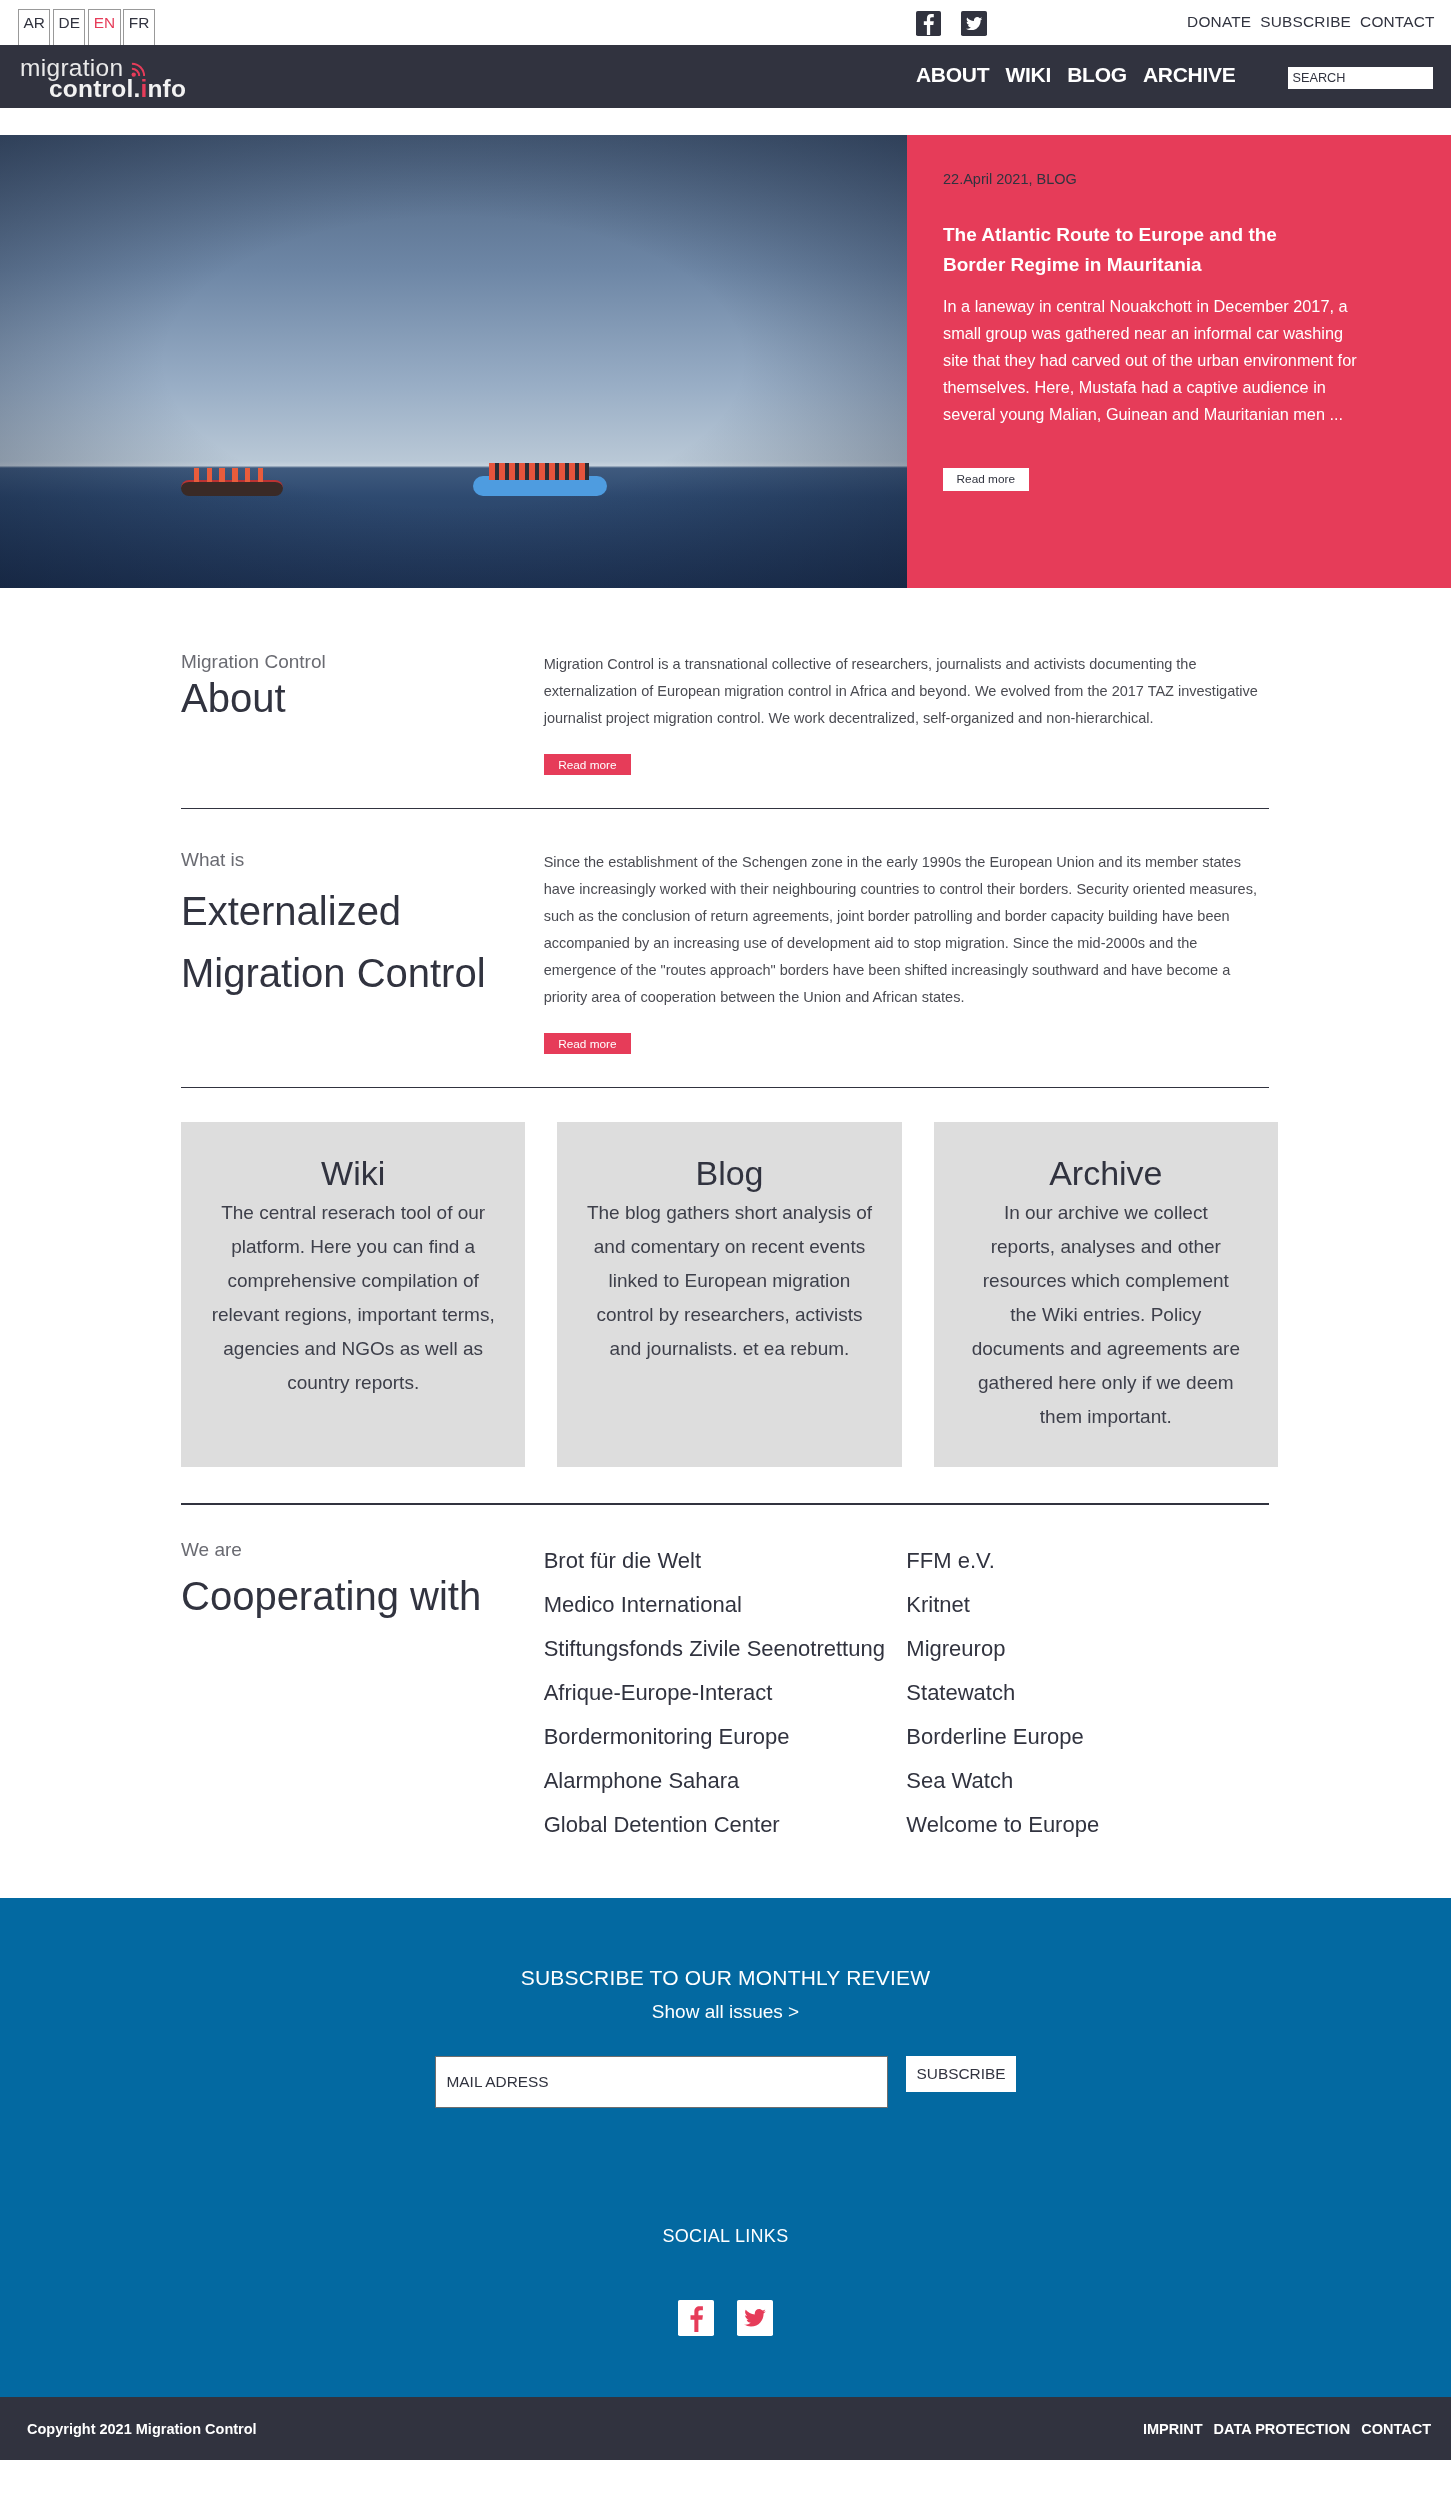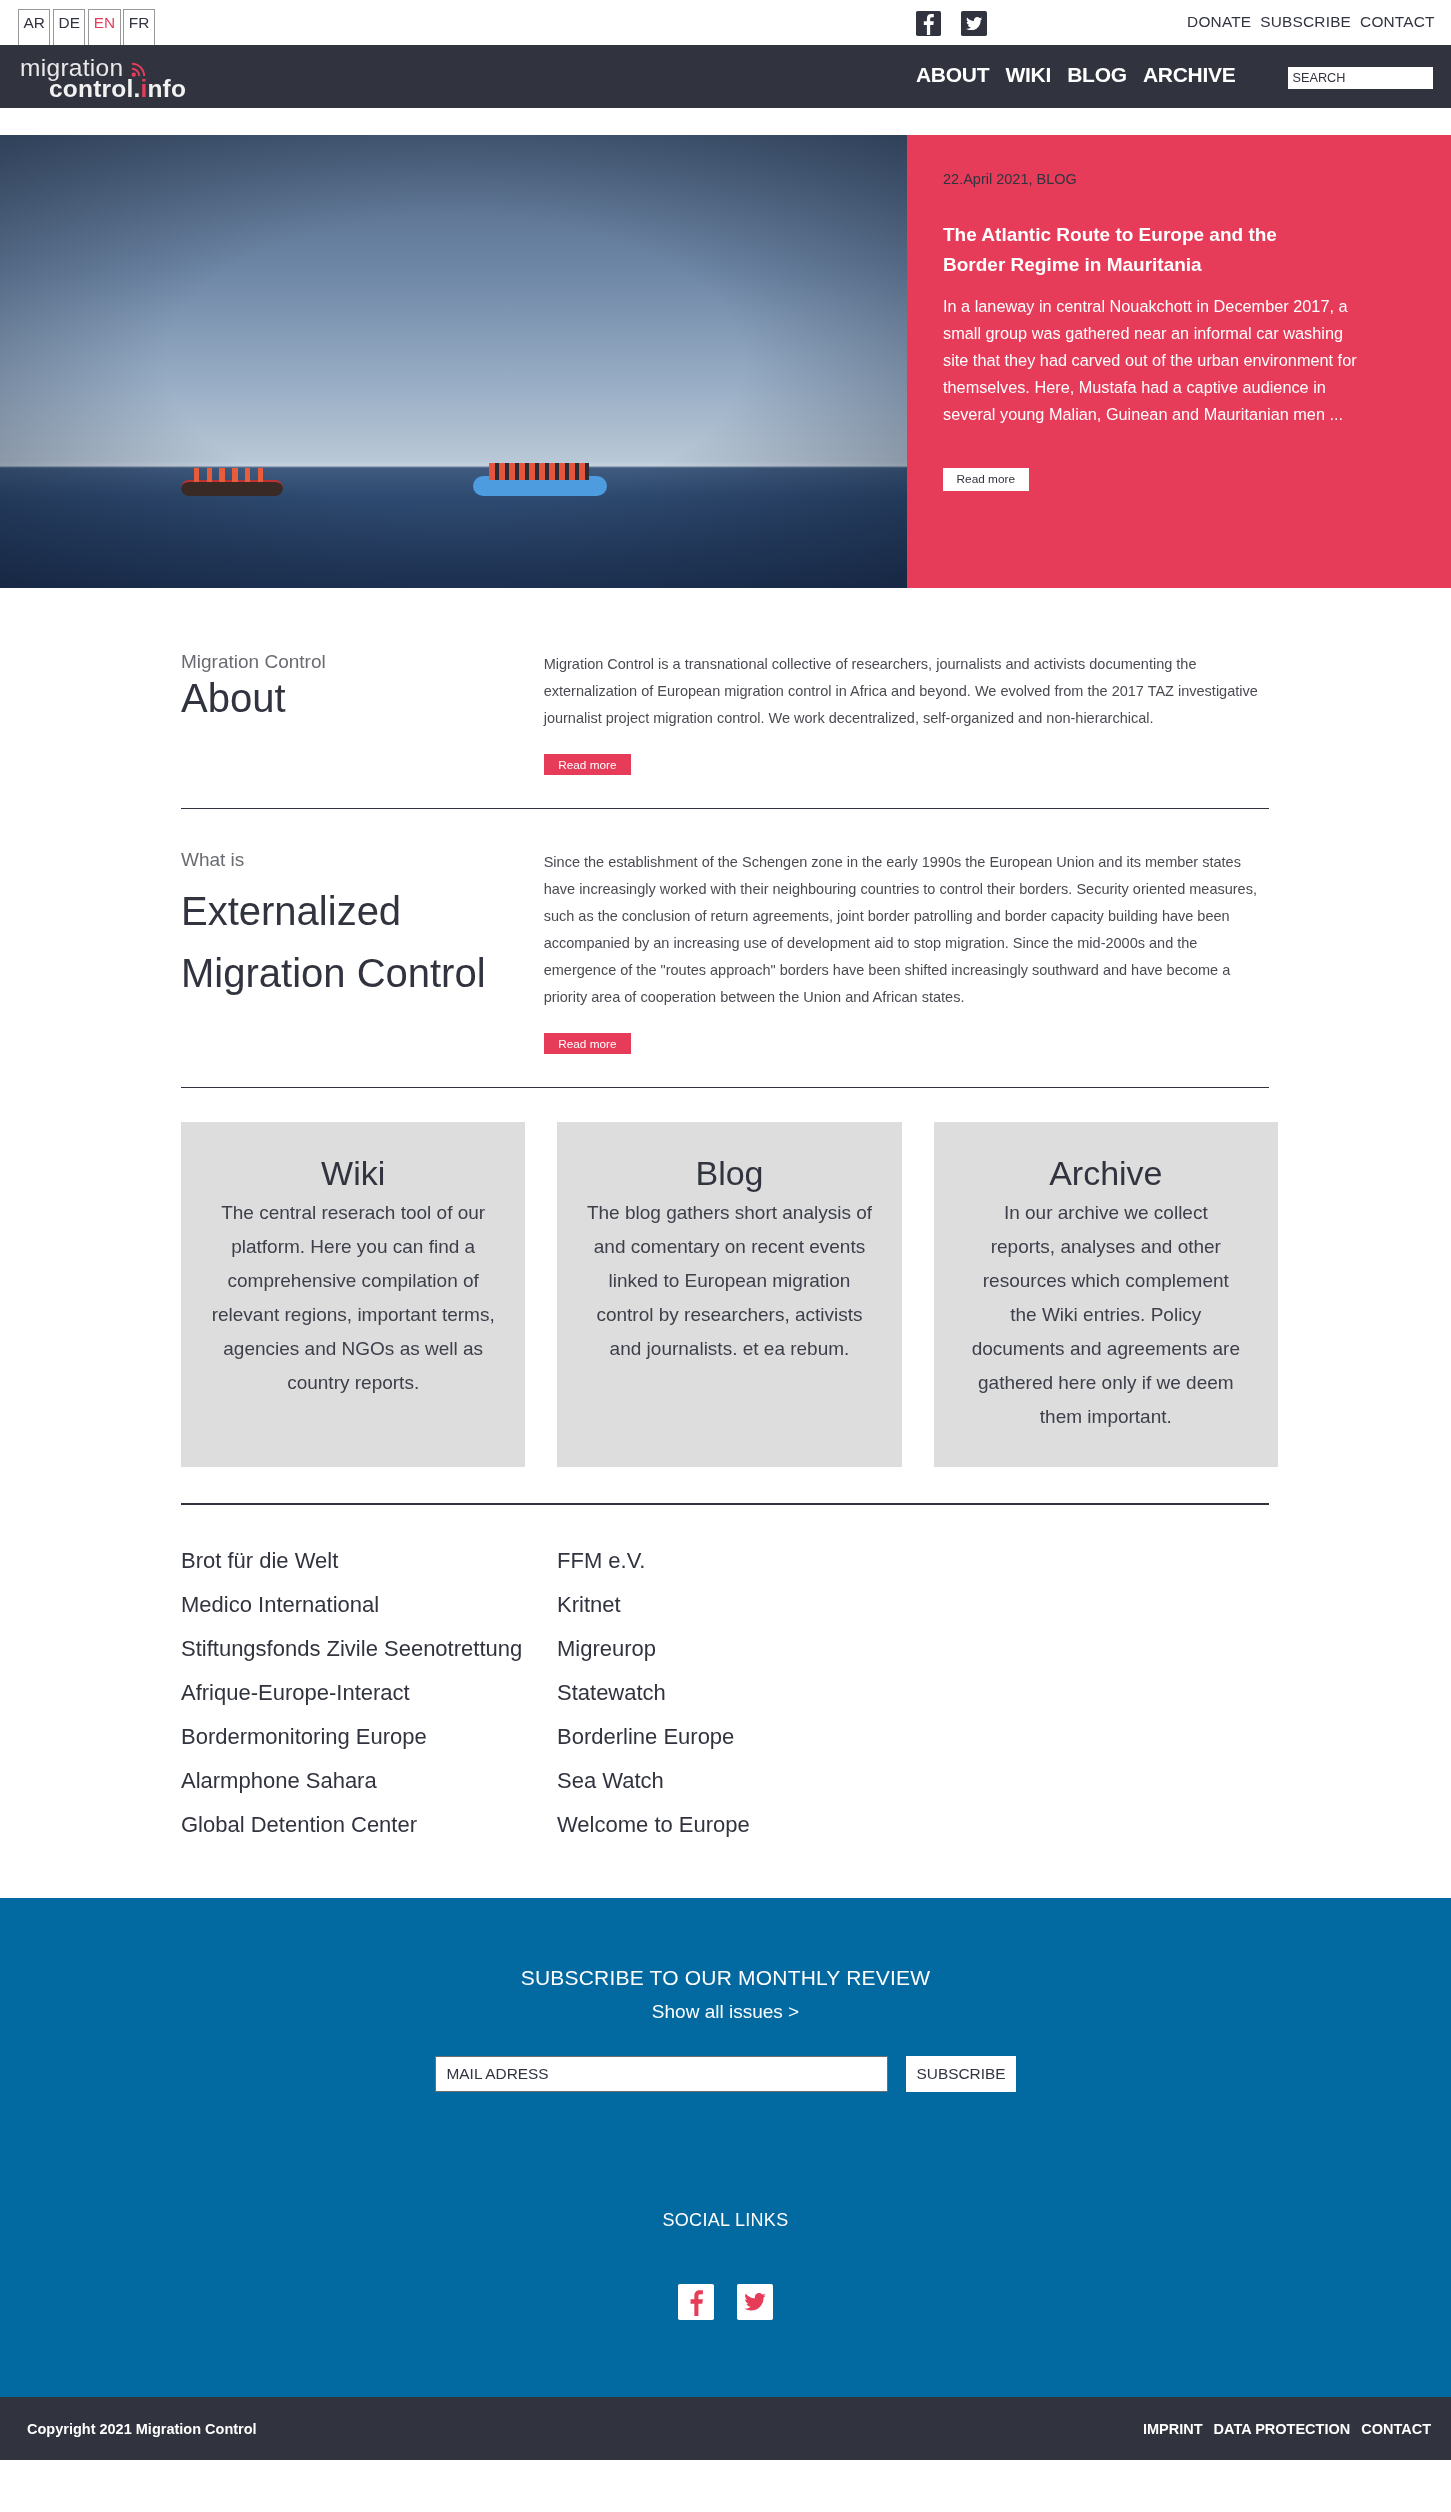--- a/index.html
+++ b/index.html
@@ -94,21 +94,21 @@
   .partner-col { width: 376px; list-style: none; }
   .partner-col li { font-size: 22px; color: #31333f; line-height: 44px; }
   .partner-col li a { color: inherit; text-decoration: none; }
 
   
   .subscribe { background: #0369a1; height: 499px; text-align: center; color: #fff; padding-top: 68px; }
   .sub-title { font-size: 21px; letter-spacing: 0.2px; }
   .sub-link { display: inline-block; margin-top: 11px; font-size: 19px; color: #fff; text-decoration: none; }
   .sub-form { display: flex; justify-content: center; gap: 18px; margin-top: 33px; }
   .sub-input {
-    width: 453px; height: 36px; border: 0.9px solid #6e6e6e; background: #fff;
+    width: 453px; height: 52px; border: 0.9px solid #6e6e6e; background: #fff;
     font-size: 15.4px; padding: 0 11px; color: #31333f; font-family: "Liberation Sans", sans-serif;
   }
   .sub-input::placeholder { color: #31333f; }
   .sub-btn {
     height: 36px; padding: 0 11px; border: none; background: #fff; color: #31333f;
     font-size: 15.4px; font-family: "Liberation Sans", sans-serif;
   }
   .social-title { font-size: 18px; margin-top: 118px; letter-spacing: 0.3px; }
   .social-icons { display: flex; justify-content: center; gap: 23px; margin-top: 53px; }
   .social-icons .sq { width: 36px; height: 36px; background: #fff; border-radius: 1.8px; display: flex; align-items: center; justify-content: center; }
@@ -221,20 +221,24 @@
     <p>The blog gathers short analysis of and comentary on recent events linked to European migration control by researchers, activists and journalists. et ea rebum.</p>
   </div>
   <div class="card archive">
     <h3>Archive</h3>
     <p>In our archive we collect reports, analyses and other resources which complement the Wiki entries. Policy documents and agreements are gathered here only if we deem them  important.</p>
   </div>
 </div>
 <div class="hr-line"></div>
 
 <div class="partners">
+  <div class="section-left">
+    <div class="kicker">We are</div>
+    <h2 class="section-title">Cooperating with</h2>
+  </div>
   <ul class="partner-col">
     <li><a href="#">Brot für die Welt</a></li>
     <li><a href="#">Medico International</a></li>
     <li><a href="#">Stiftungsfonds Zivile Seenotrettung</a></li>
     <li><a href="#">Afrique-Europe-Interact</a></li>
     <li><a href="#">Bordermonitoring Europe</a></li>
     <li><a href="#">Alarmphone Sahara</a></li>
     <li><a href="#">Global Detention Center</a></li>
   </ul>
   <ul class="partner-col">

